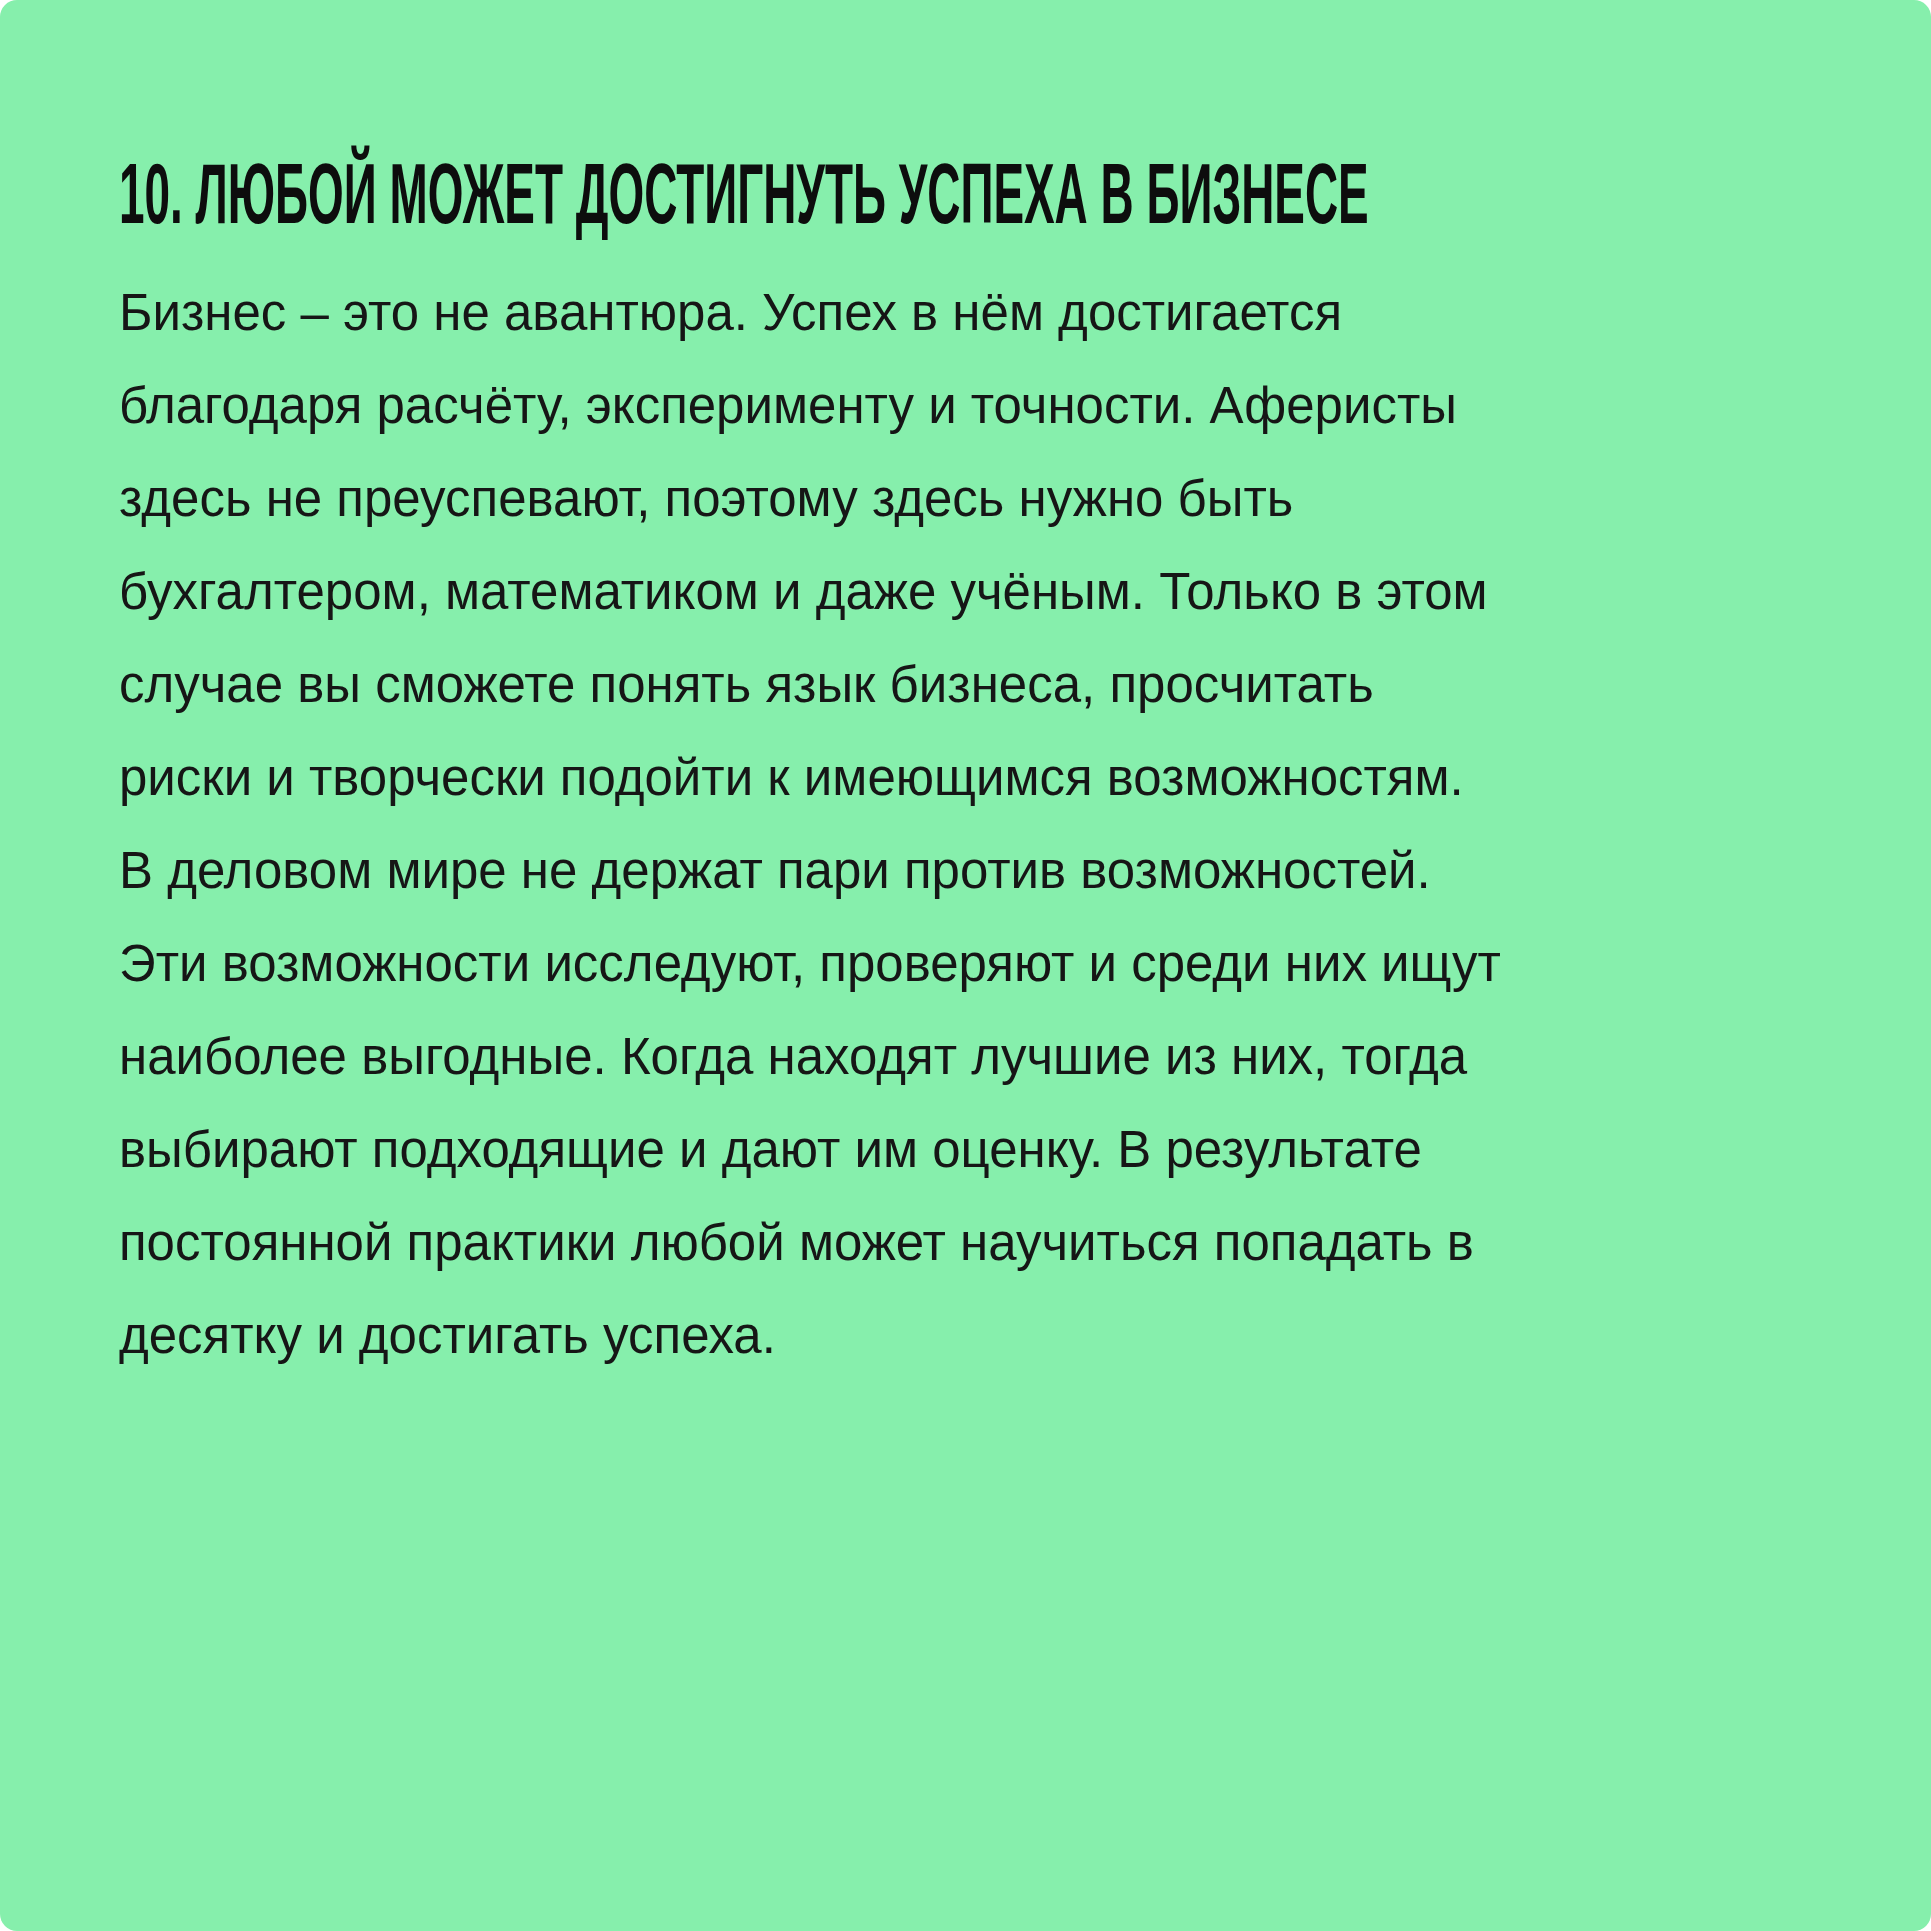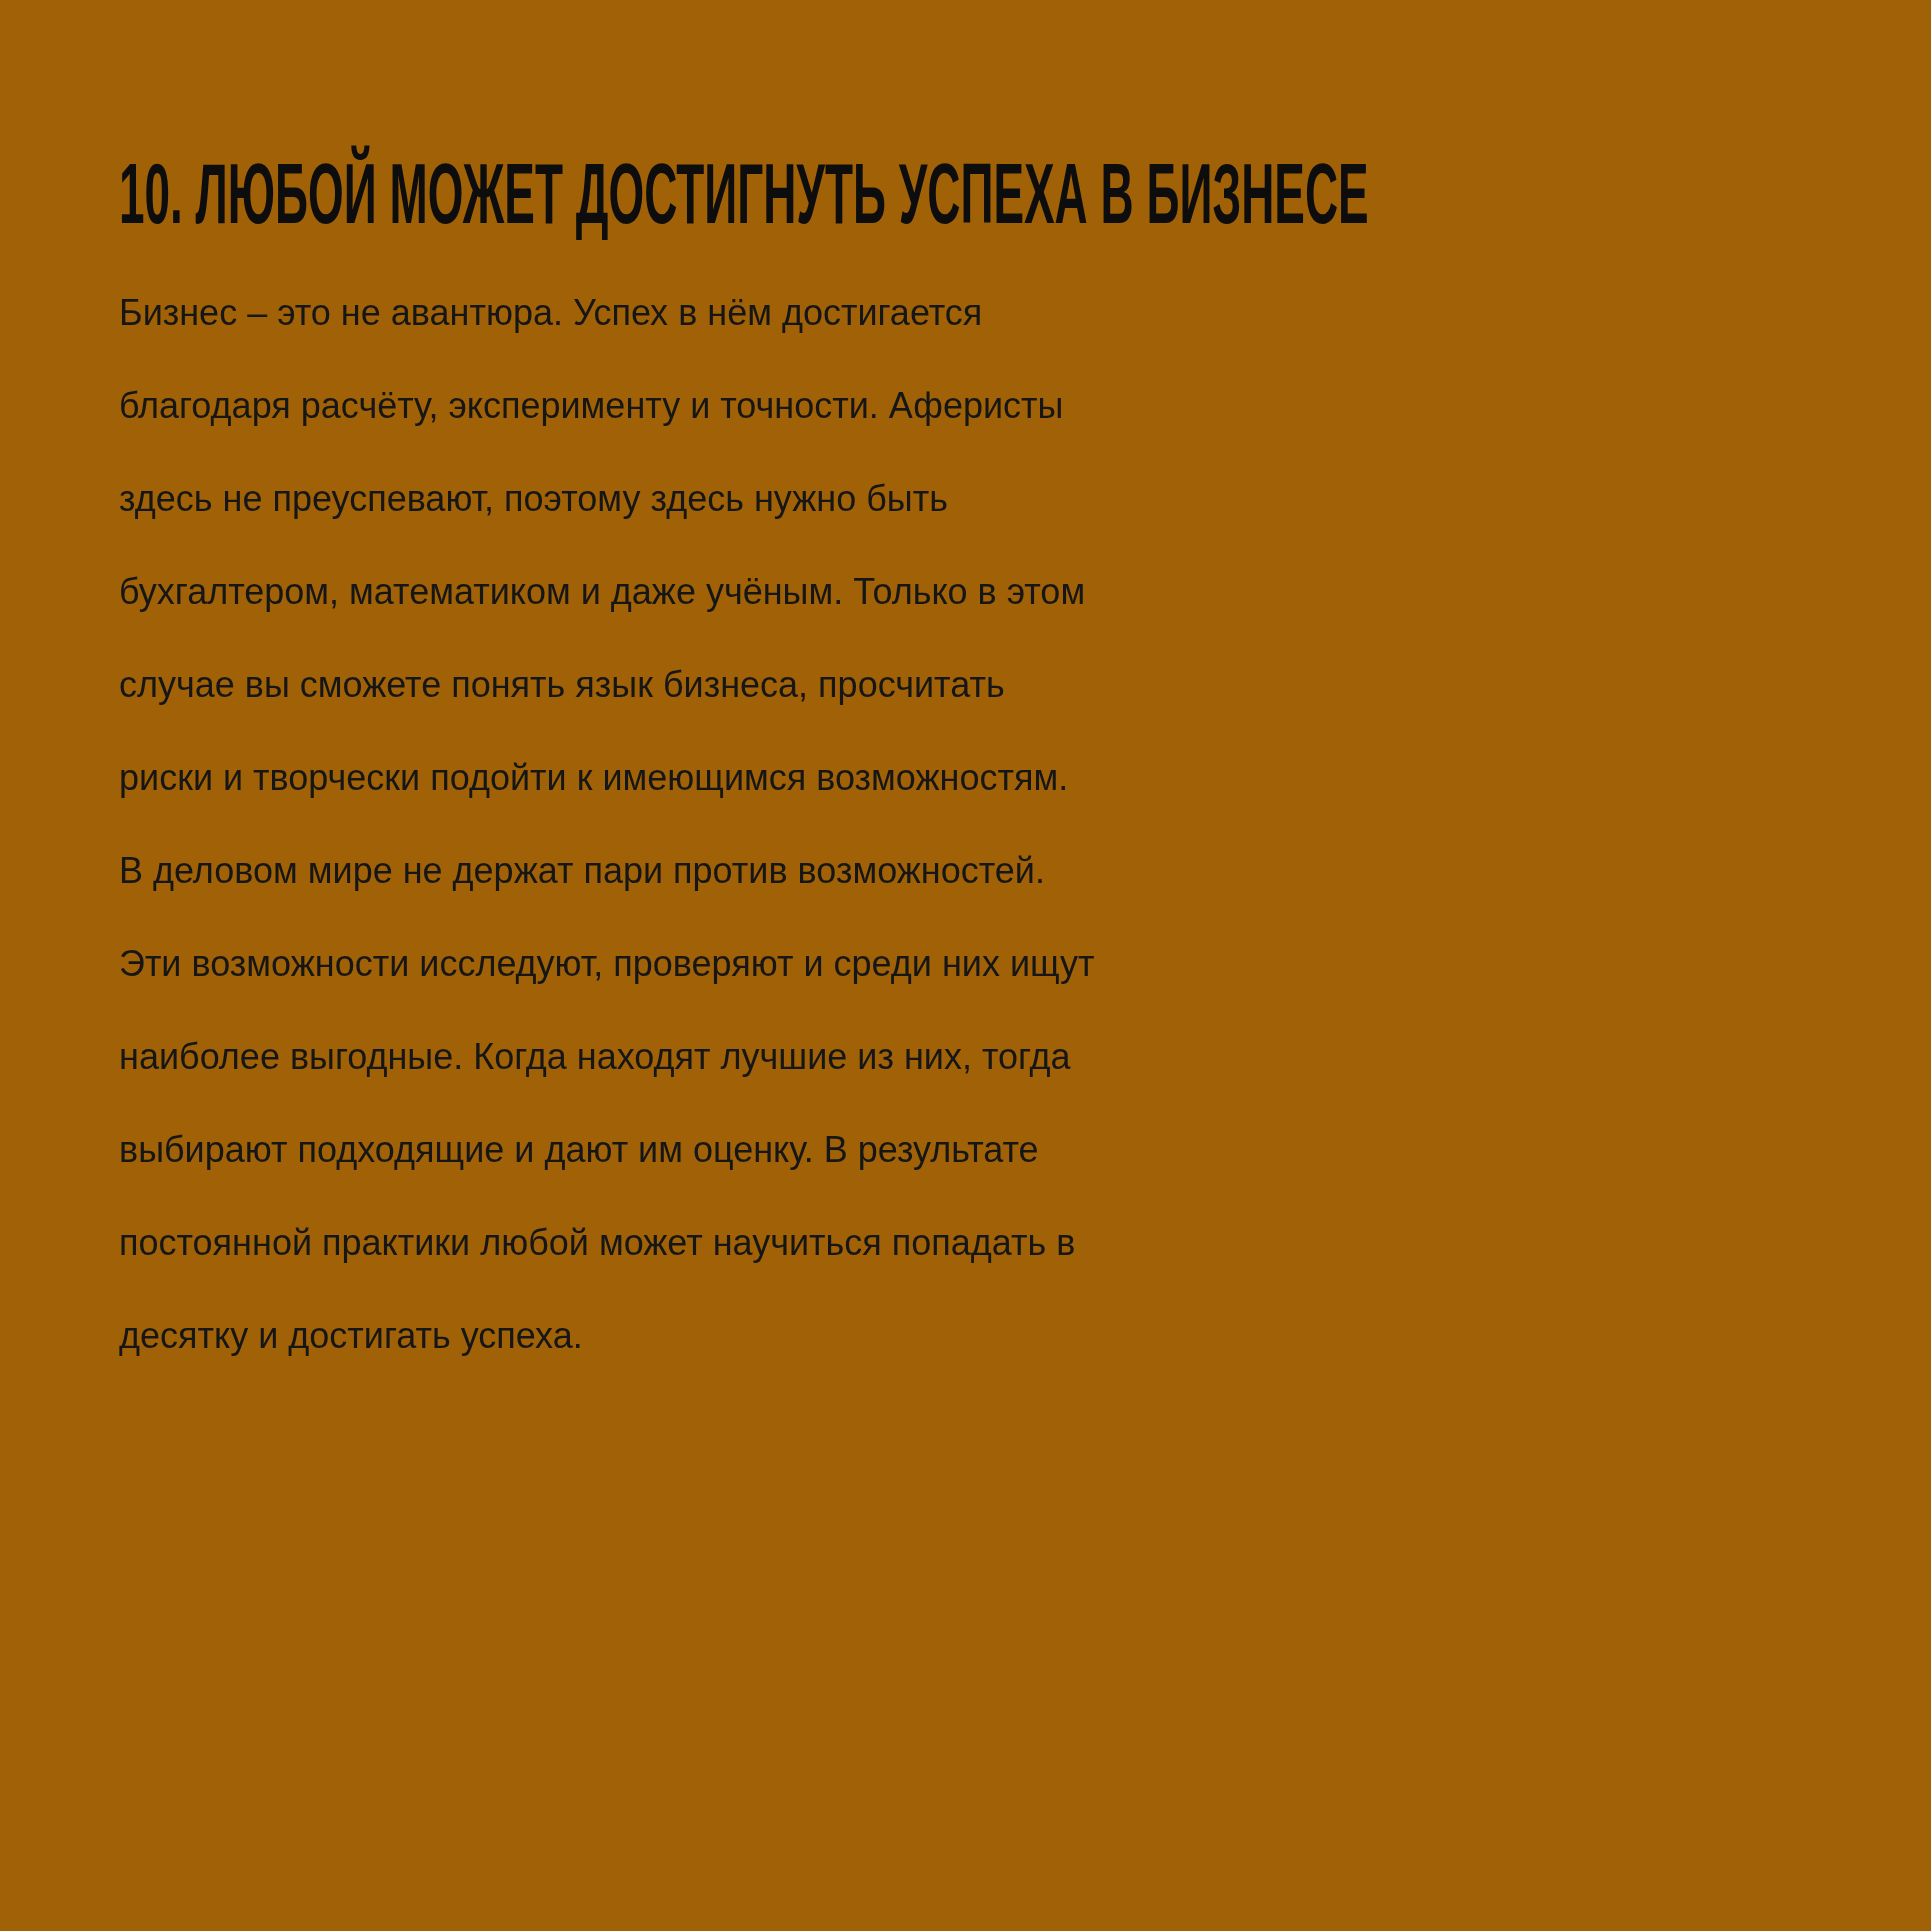--- a/index.html
+++ b/index.html
@@ -4,23 +4,24 @@
 <style>
   html, body {
     margin: 0;
     padding: 0;
     background: #ffffff;
   }
   .page {
     position: relative;
     width: 1931px;
     height: 1931px;
-    background: #a16207;
+    background: #86efac;
     overflow: hidden;
     font-family: "Liberation Sans", sans-serif;
+    border-radius: 17px;
   }
   .content {
     position: absolute;
     left: 119px;
     top: 0;
     width: 1506px;
   }
   .heading {
     position: absolute;
     left: 0;
@@ -38,21 +39,21 @@
     text-transform: uppercase;
   }
   .body-text {
     position: absolute;
     left: 0;
     top: 266px;
     margin: 0;
     width: 1468px;
     font-family: "Liberation Sans", sans-serif;
     font-weight: 400;
-    font-size: 36px;
+    font-size: 51px;
     line-height: 93px;
     color: #161616;
     white-space: pre-line;
   }
 </style>
 </head>
 <body>
 
 <div class="page">
   <div class="content">

